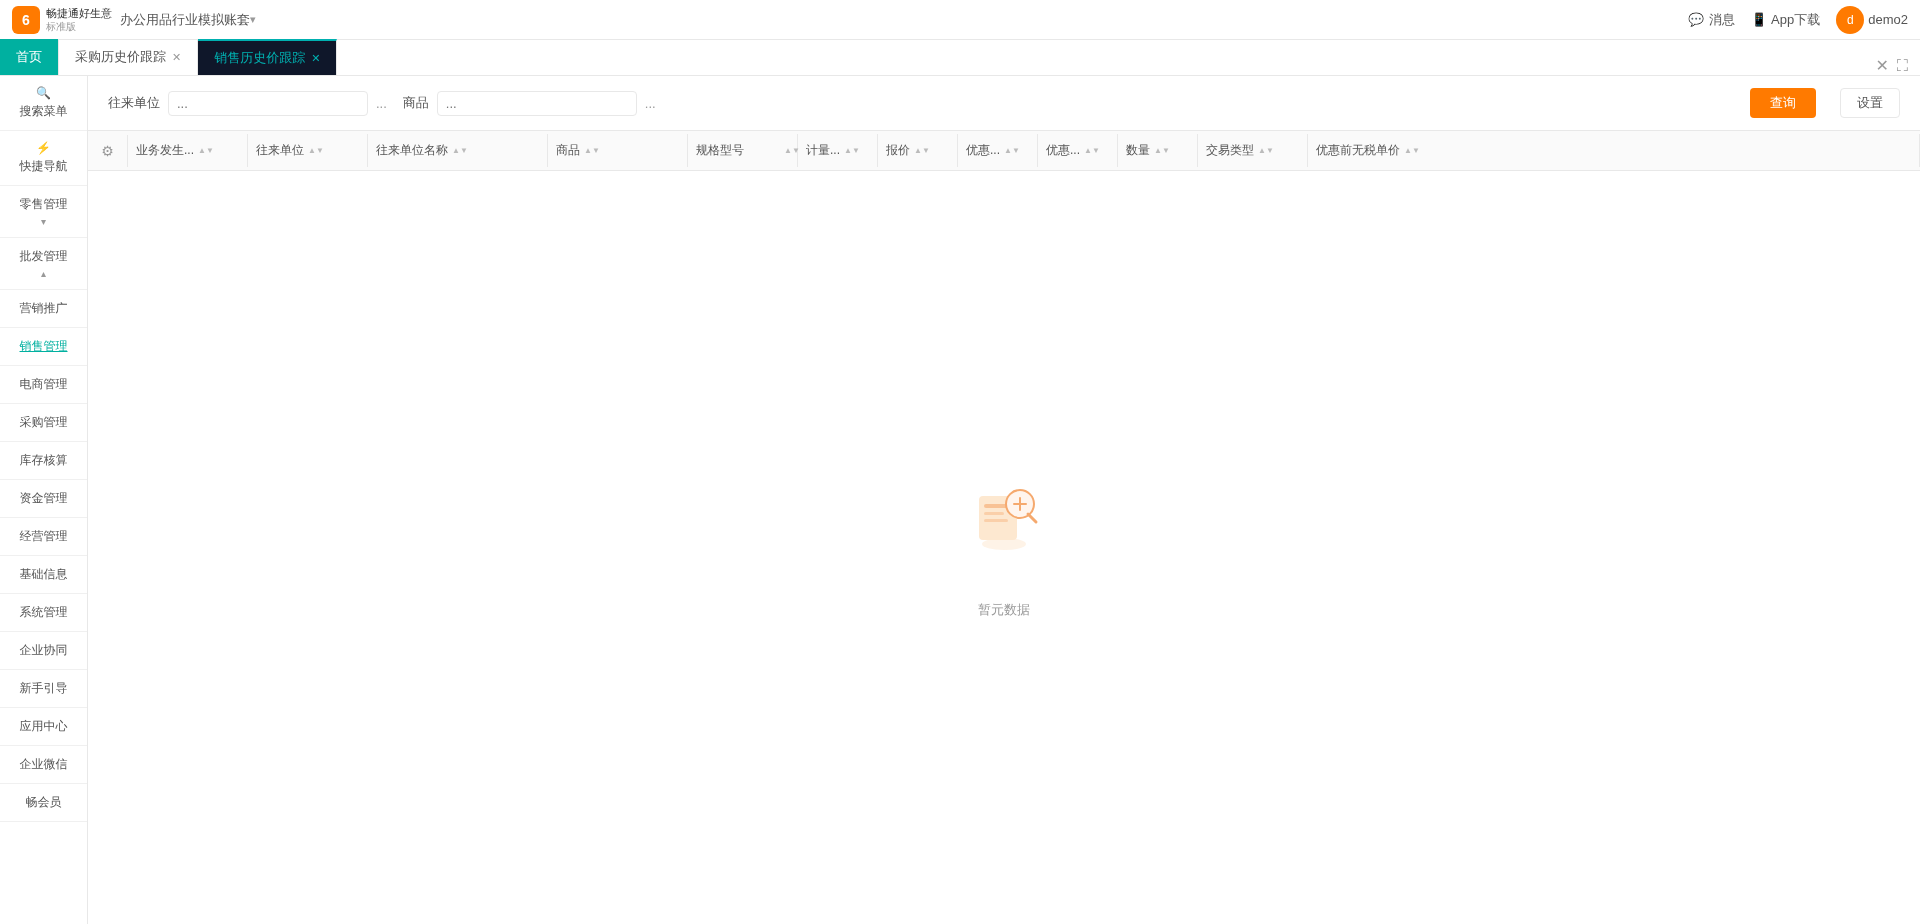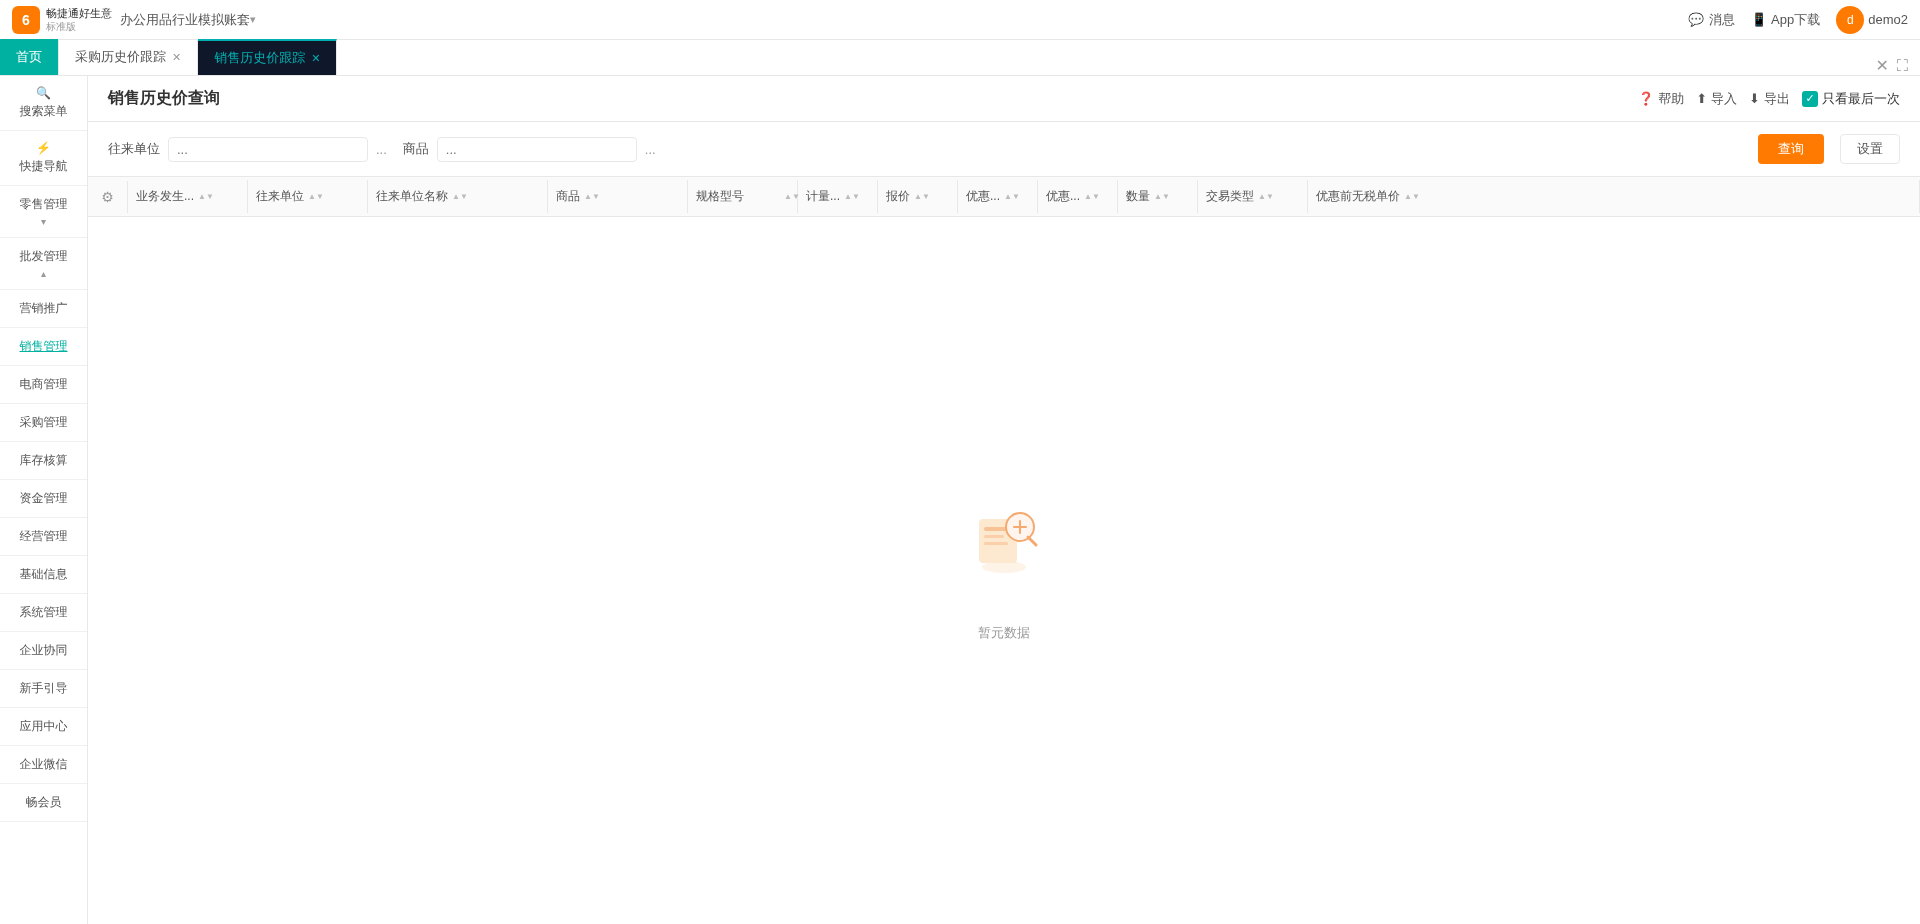--- a/index.html
+++ b/index.html
@@ -287,21 +287,21 @@
       outline: none;
     }
     .filter-dots {
       color: #999;
       font-size: 13px;
     }
     .filter-actions {
       margin-left: auto;
       display: flex;
       align-items: center;
-      gap: 16px;
+      gap: 24px;
       padding-left: 28px;
     }
     .btn-query {
       background: #ff7a00;
       color: white;
       border: none;
       padding: 6px 20px;
       border-radius: 4px;
       font-size: 13px;
       cursor: pointer;
@@ -501,43 +501,20 @@
     <div class="sidebar-item">
       <span class="item-label">企业微信</span>
     </div>
     <div class="sidebar-item">
       <span class="item-label">畅会员</span>
     </div>
   </div>
 
   <div class="content-area">
 
-    <div class="page-header">
-      <div class="page-title-row">
-        <span class="page-title">销售历史价查询</span>
-        <div class="header-actions">
-          <div class="header-action-item">
-            <span>❓</span>
-            <span>帮助</span>
-          </div>
-          <div class="header-action-item">
-            <span>⬆</span>
-            <span>导入</span>
-          </div>
-          <div class="header-action-item">
-            <span>⬇</span>
-            <span>导出</span>
-          </div>
-          <div class="only-last-checkbox">
-            <div class="checkbox-checked">✓</div>
-            <span>只看最后一次</span>
-          </div>
-        </div>
-      </div>
-    </div>
 
     <div class="filter-row">
 
       <div class="filter-group">
         <span class="filter-label">往来单位</span>
         <input class="filter-input" type="text" placeholder="..." style="width: 200px;">
         <span class="filter-dots">...</span>
       </div>
 
       <div class="filter-group">

